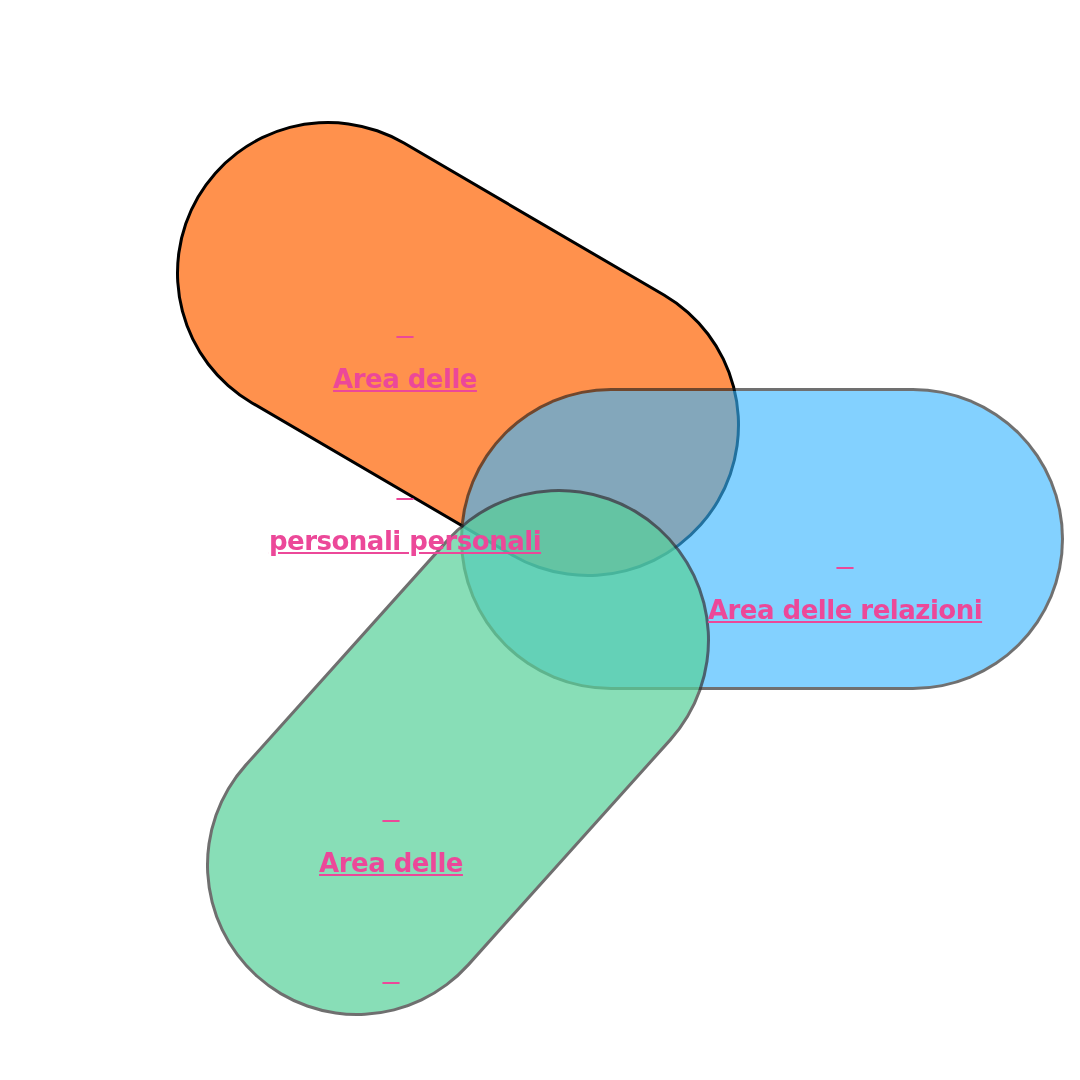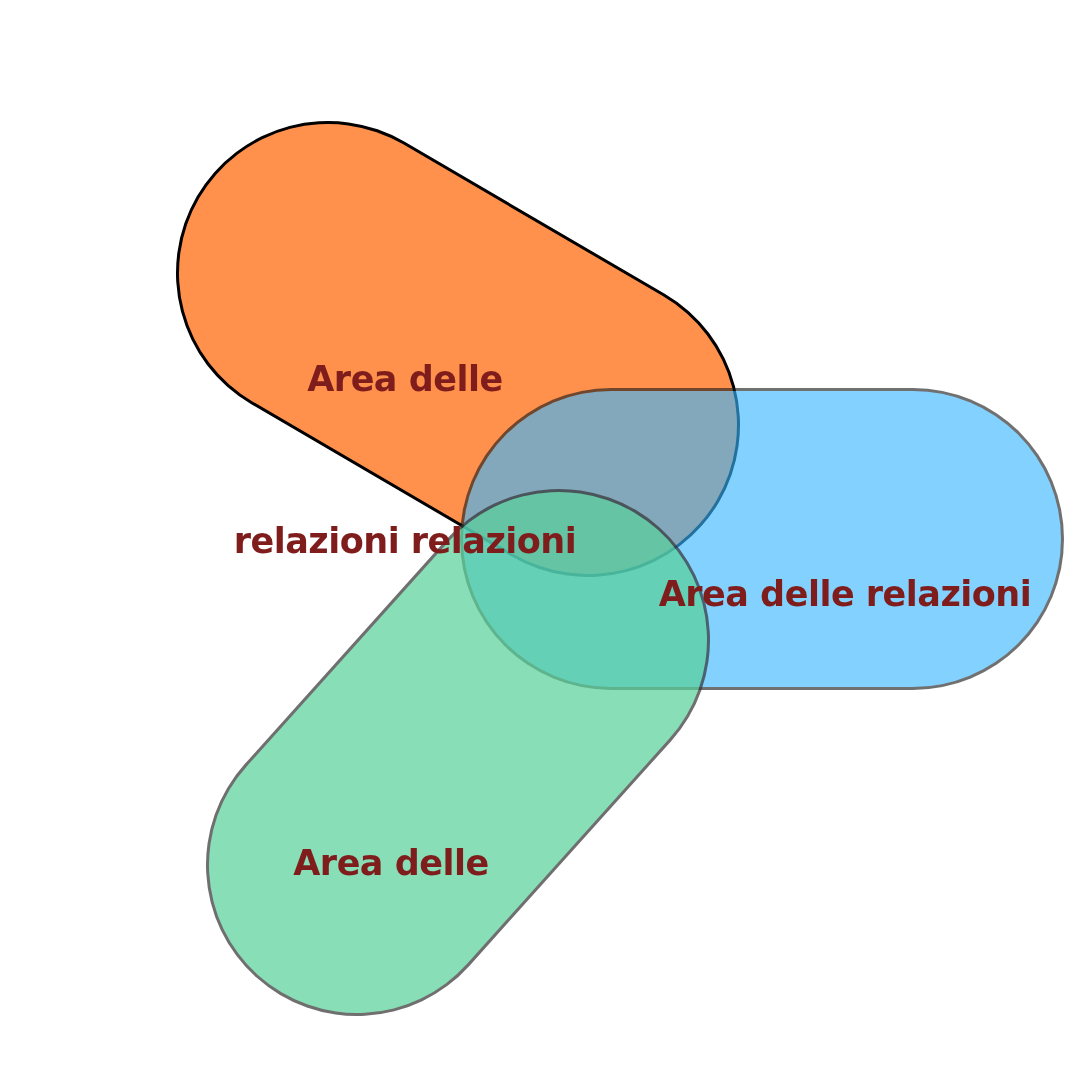--- a/index.html
+++ b/index.html
@@ -2,26 +2,27 @@
 <html><head>
   <meta charset="utf-8">
   <style>
     html, body { margin: 0; padding: 0; background: #ffffff; }
     body { width: 1080px; height: 1080px; position: relative; overflow: hidden; }
     svg.diagram { position: absolute; left: 0; top: 0; }
     .label {
       position: absolute;
       font-family: "DejaVu Sans", sans-serif;
       font-weight: bold;
-      font-size: 35px;
+      font-size: 26px;
       line-height: 54px;
-      color: #7f1d1d;
+      color: #ec4899;
       text-align: center;
       white-space: pre;
       letter-spacing: -0.5px;
+      text-decoration: underline;
     }
   </style>
 </head>
 <body>
 
 <svg class="diagram" width="1080" height="1080" viewBox="0 0 1080 1080">
 
   <g>
     <line x1="328" y1="273" x2="588" y2="425" stroke="#000" stroke-width="304" stroke-linecap="round"></line>
     <line x1="328" y1="273" x2="588" y2="425" stroke="#FF914D" stroke-width="298" stroke-linecap="round"></line>
@@ -33,23 +34,23 @@
   </g>
 
   <g opacity="0.7">
     <line x1="559" y1="640" x2="357" y2="865" stroke="#333" stroke-width="302" stroke-linecap="round"></line>
     <line x1="559" y1="640" x2="357" y2="865" stroke="#57D19A" stroke-width="296" stroke-linecap="round"></line>
   </g>
 </svg>
 
 <div class="label" style="left:180px; top:244px; width:450px;">
   <div>Area delle</div>
-  <div>relazioni relazioni</div>
+  <div>personali personali</div>
 </div>
 
-<div class="label" style="left:620px; top:459px; width:450px;">
+<div class="label" style="left:620px; top:475px; width:450px;">
   <div>Area delle relazioni</div>
 </div>
 
 <div class="label" style="left:166px; top:728px; width:450px;">
   <div>Area delle</div>
   
 </div>
 
 </body></html>

